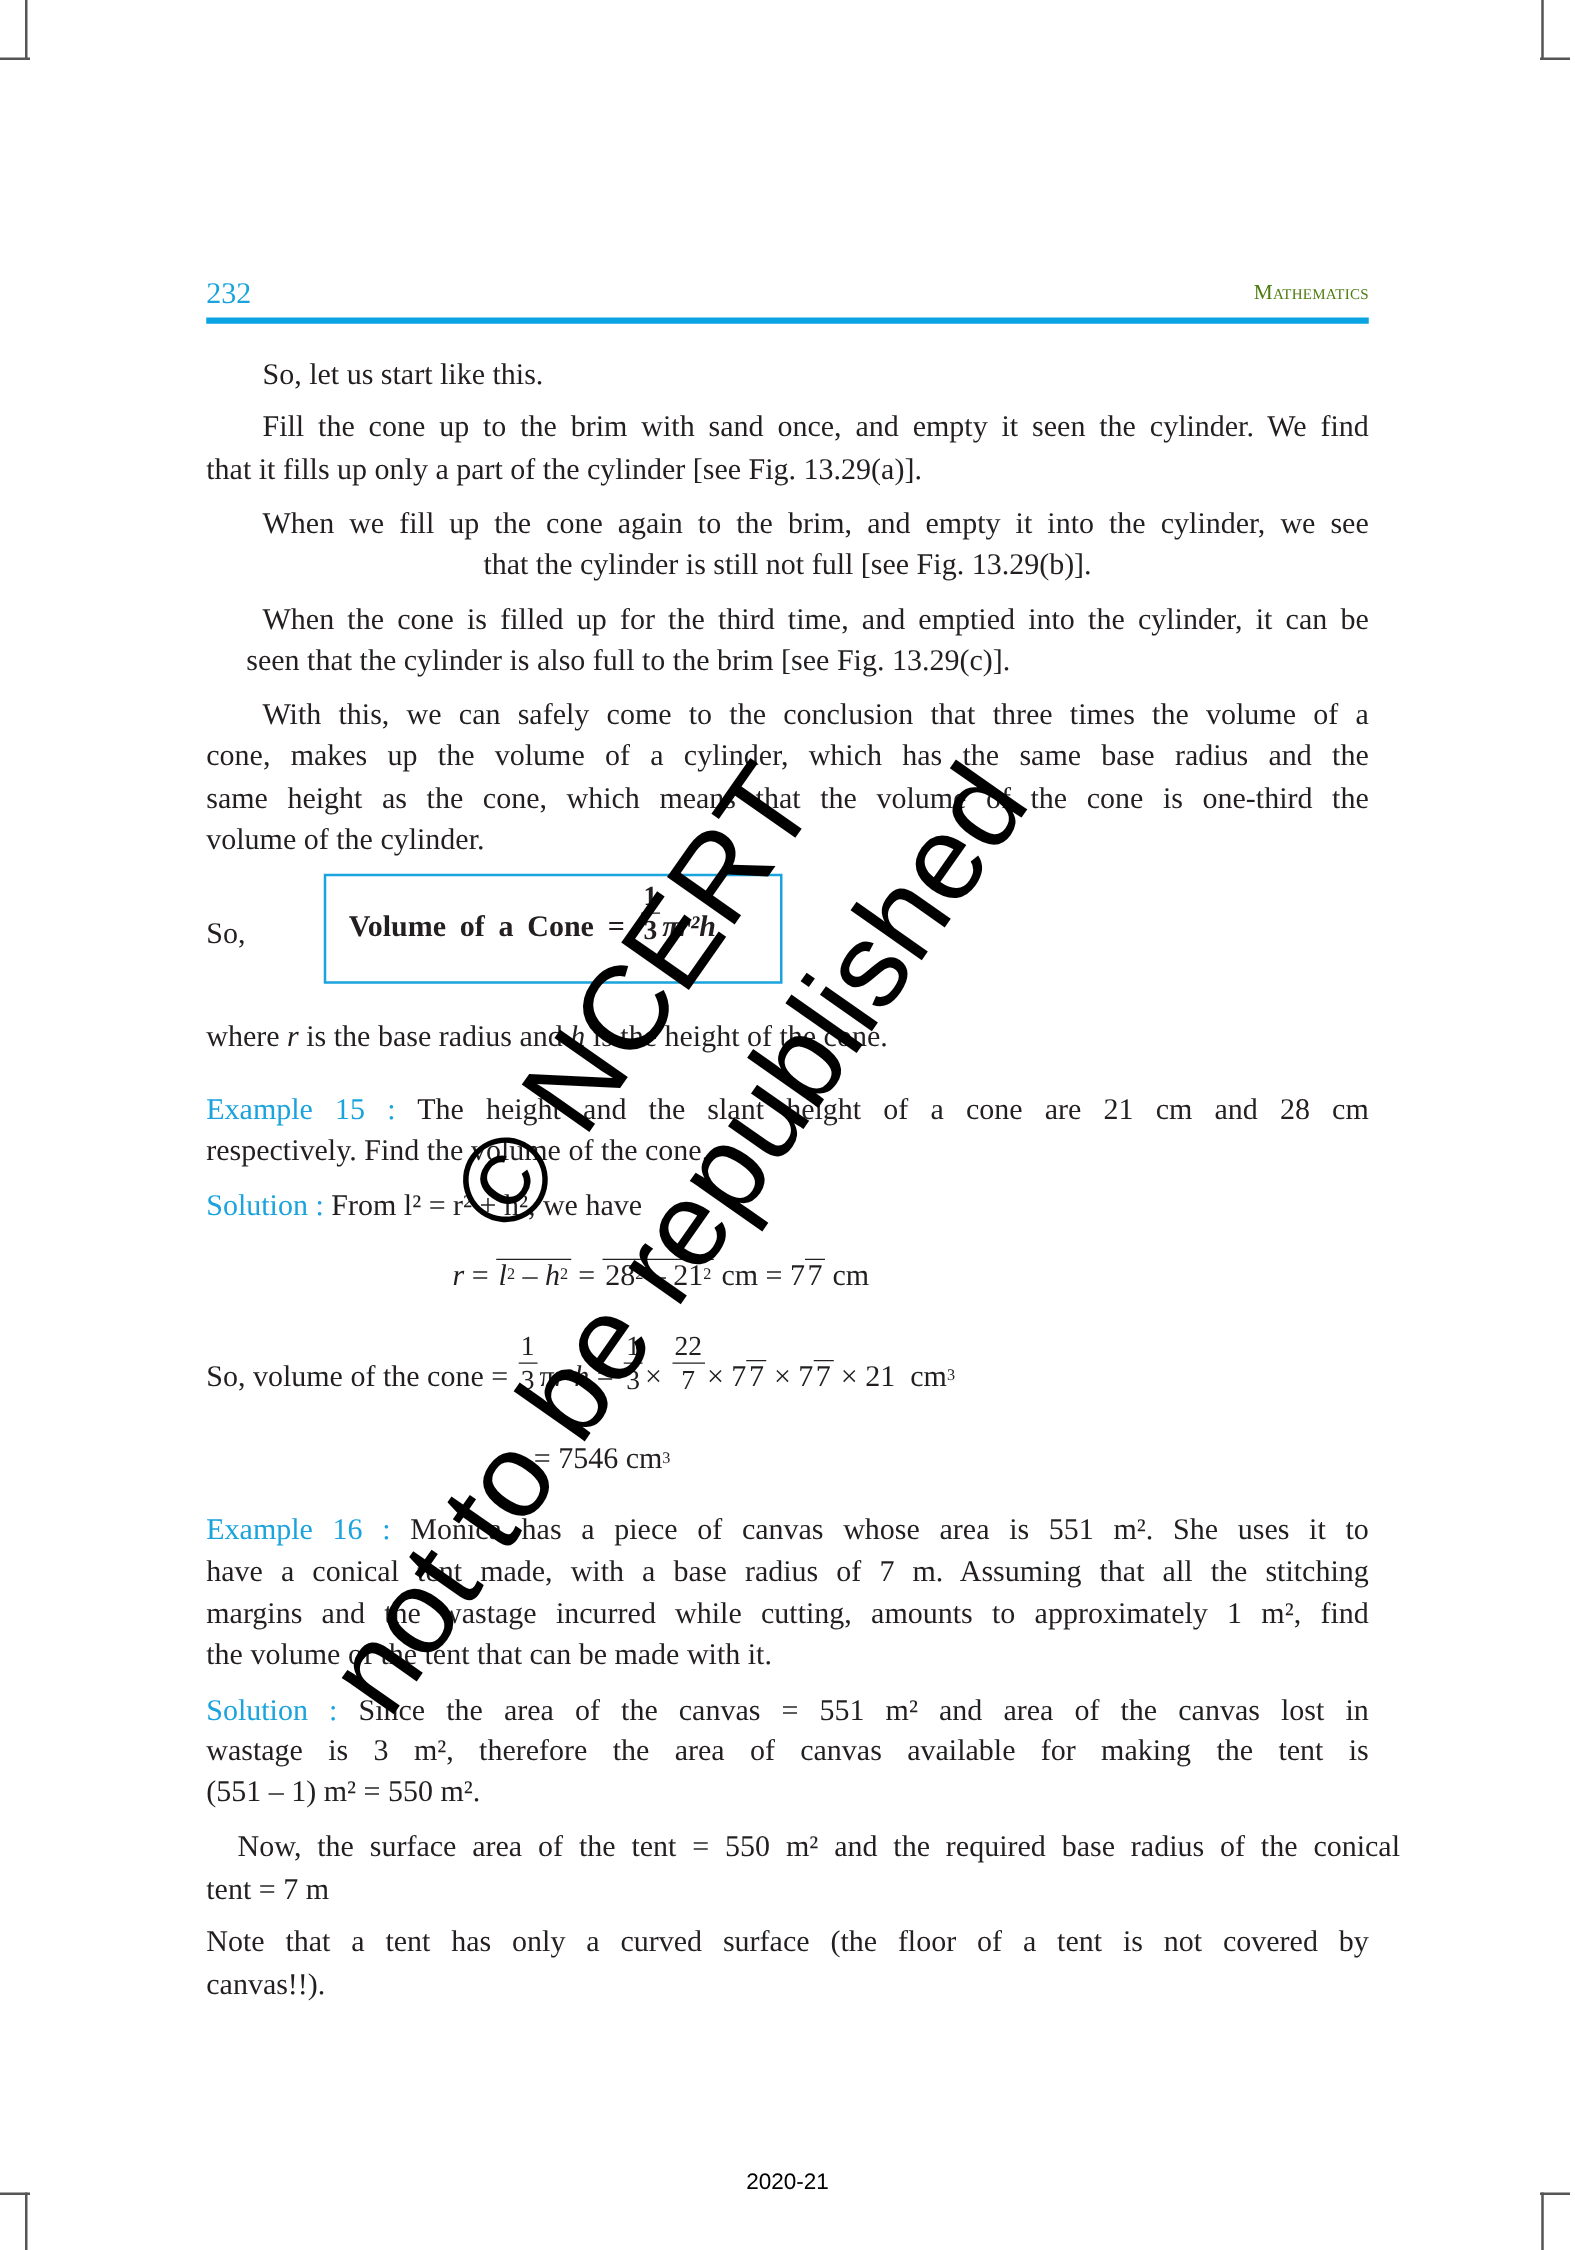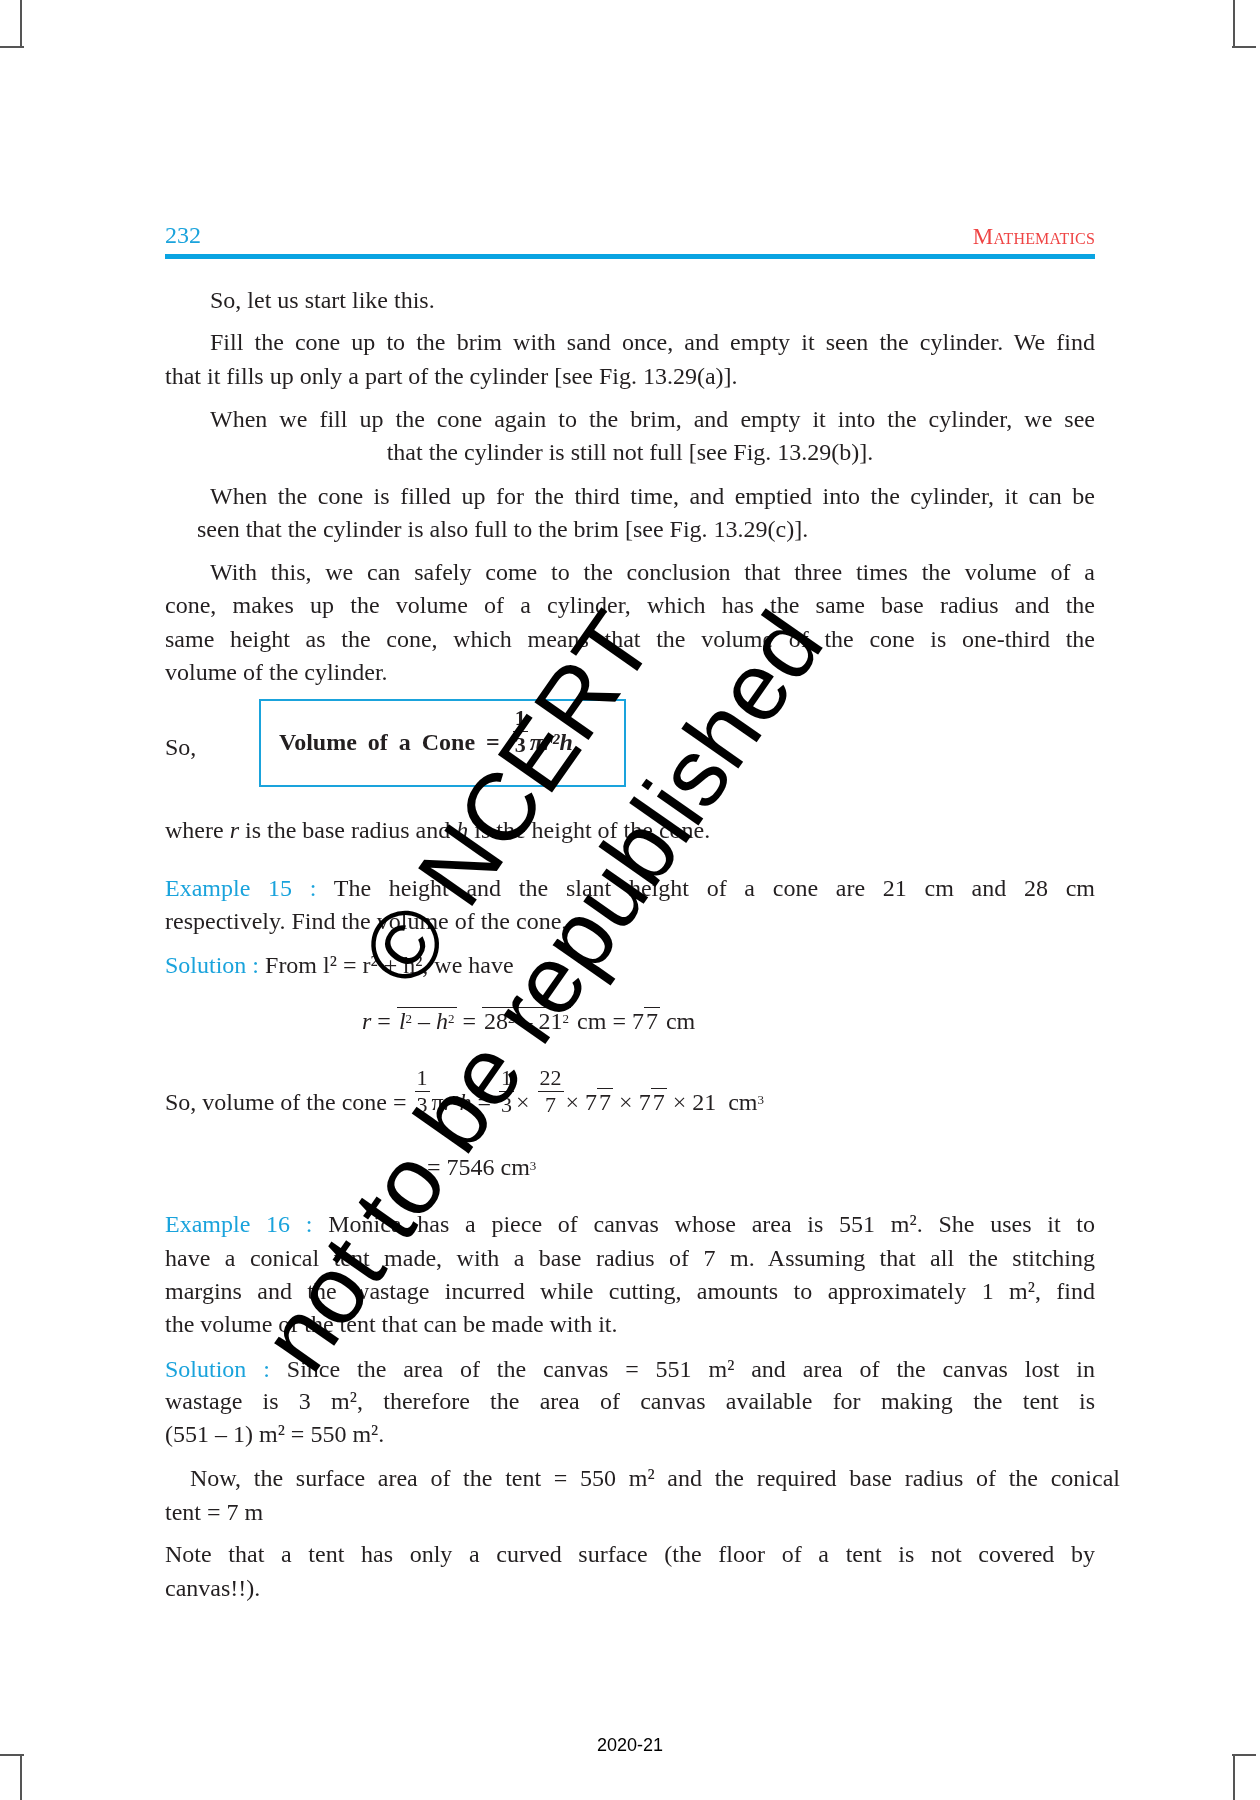--- a/index.html
+++ b/index.html
@@ -1,21 +1,21 @@
 <!DOCTYPE html>
 <html><head>
 <meta charset="utf-8">
 <style>
   html, body { margin:0; padding:0; }
   body { width:1260px; height:1800px; background:#ffffff; position:relative; overflow:hidden;
          font-family:"Liberation Serif", serif; color:#231f20; }
   .abs { position:absolute; }
   .crop { position:absolute; background:#555; }
   .hdr-num { left:165px; top:222px; font-size:24px; color:#1aa3dc; }
-  .hdr-title { right:165px; top:224px; font-size:23px; color:#ef4444; font-variant:small-caps; letter-spacing:0.2px; }
+  .hdr-title { right:165px; top:224px; font-size:17px; color:#4d7c0f; font-variant:small-caps; letter-spacing:0.2px; }
   .hdr-rule { left:165px; top:254px; width:930px; height:5px; background:#0aa4e2; }
   .line { position:absolute; left:165px; width:930px; font-size:24px; line-height:33px; white-space:nowrap; }
   .just { text-align:justify; text-align-last:justify; }
   .ind { left:210px; width:885px; }
   .blue { color:#1aa3dc; font-weight:normal; }
   .box { position:absolute; left:259px; top:699px; width:367px; height:88px; border:2.5px solid #1aa3dc; box-sizing:border-box; }
   .box-text { position:absolute; left:18px; top:28px; font-size:24px; font-weight:bold; word-spacing:5px; white-space:nowrap; }
   .frac { display:inline-block; vertical-align:middle; text-align:center; line-height:1; margin:0 2px; }
   .frac .n { display:block; border-bottom:1px solid #231f20; padding:0 2px 2px; font-size:22px; }
   .frac .d { display:block; padding-top:2px; font-size:22px; }

